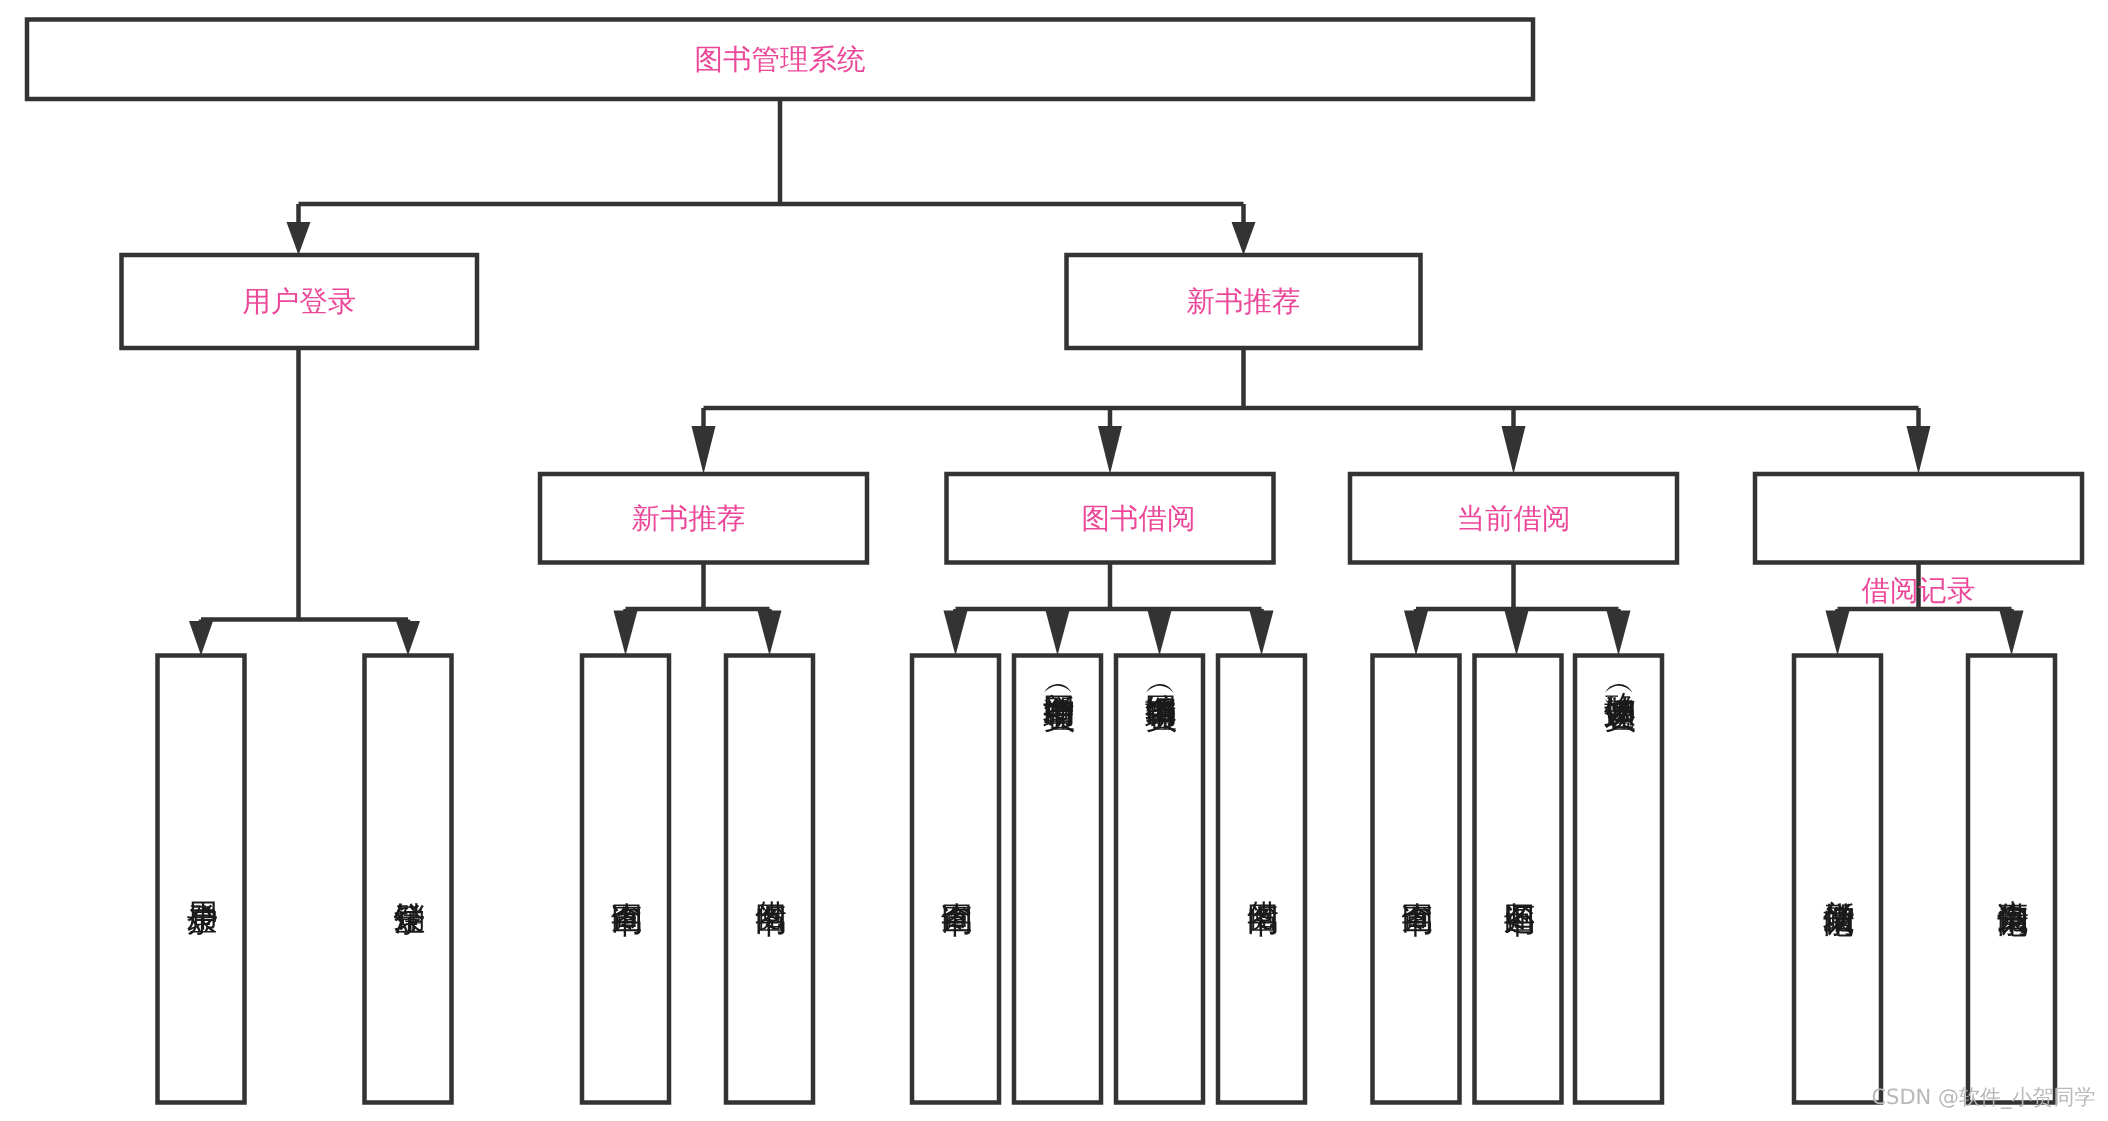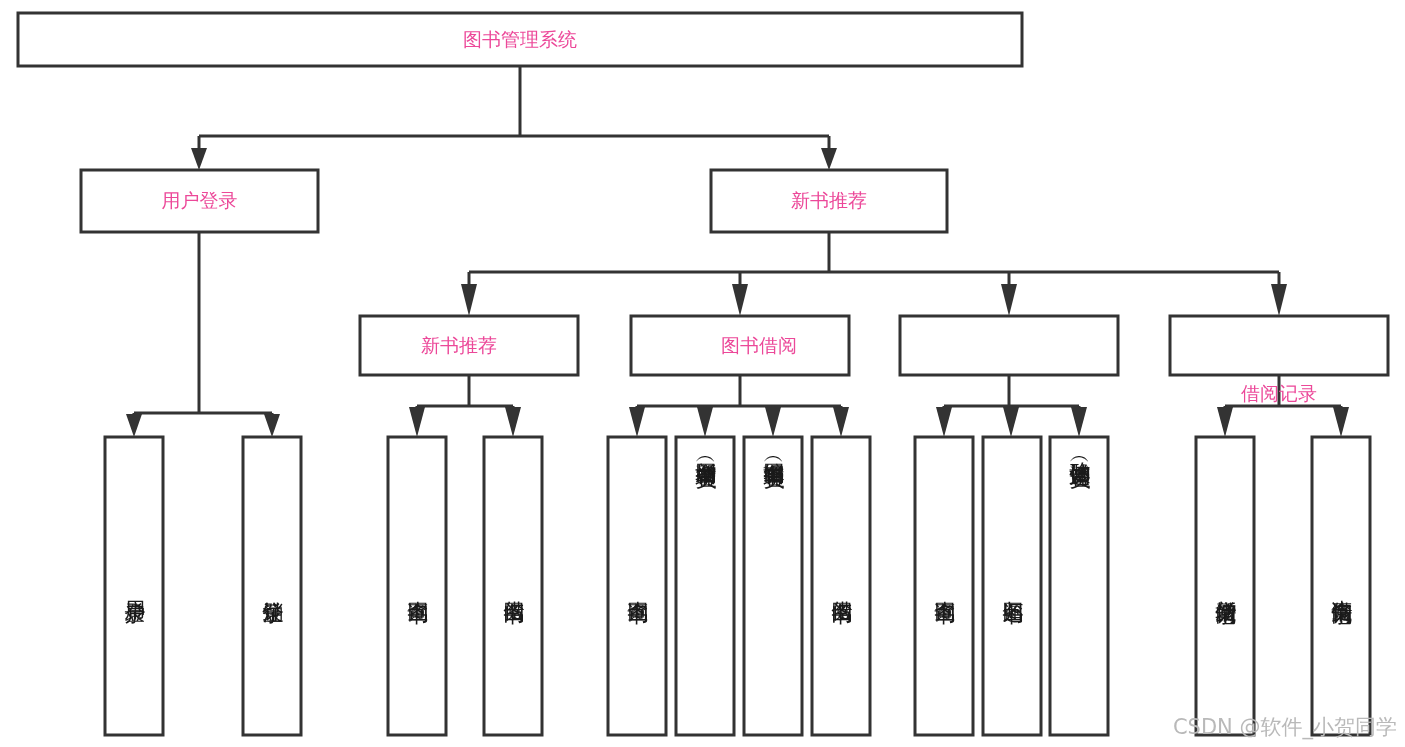--- a/index.html
+++ b/index.html
@@ -64,21 +64,21 @@
     align-items: center;
     justify-content: center;
     white-space: nowrap;
     pointer-events: none;
   }
   #watermark {
     position: absolute;
     right: 8px;
     bottom: 6px;
     font-family: "DejaVu Sans", "Liberation Sans", sans-serif;
-    font-size: 21px;
+    font-size: 14px;
     color: #b9b9b9;
     white-space: nowrap;
     pointer-events: none;
   }
 </style>
 </head>
 <body>
 
 <div id="diagram-root">
 
@@ -175,20 +175,21 @@
     </g>
   </svg>
 
   <div class="hlabel" style="left:18px; top:13px; width:1004px; height:53px;">图书管理系统</div>
 
   <div class="hlabel" style="left:81px; top:170px; width:237px; height:62px;">用户登录</div>
   <div class="hlabel" style="left:711px; top:170px; width:236px; height:62px;">新书推荐</div>
 
   <div class="hlabel" style="left:360px; top:316px; width:198px; height:59px;">新书推荐</div>
   <div class="hlabel" style="left:631px; top:316px; width:256px; height:59px;">图书借阅</div>
+  <div class="hlabel" style="left:900px; top:316px; width:218px; height:59px;">当前借阅</div>
   <div class="hlabel" style="left:1170px; top:316px; width:218px; height:59px;margin-top:48px;">借阅记录</div>
 
   <div class="vlabel" style="left:105px; top:437px; width:58px; height:298px;">用户登录</div>
   <div class="vlabel" style="left:243px; top:437px; width:58px; height:298px;">注销登录</div>
   <div class="vlabel" style="left:388px; top:437px; width:58px; height:298px;">查询图书</div>
   <div class="vlabel" style="left:484px; top:437px; width:58px; height:298px;">借阅图书</div>
   <div class="vlabel" style="left:608px; top:437px; width:58px; height:298px;">查询图书</div>
   <div class="vlabel" style="left:676px; top:437px; width:58px; height:298px; justify-content:flex-start; padding-top:8px; box-sizing:border-box;">新增图书（管理员）</div>
   <div class="vlabel" style="left:744px; top:437px; width:58px; height:298px; justify-content:flex-start; padding-top:8px; box-sizing:border-box;">编辑图书（管理员）</div>
   <div class="vlabel" style="left:812px; top:437px; width:58px; height:298px;">借阅图书</div>

